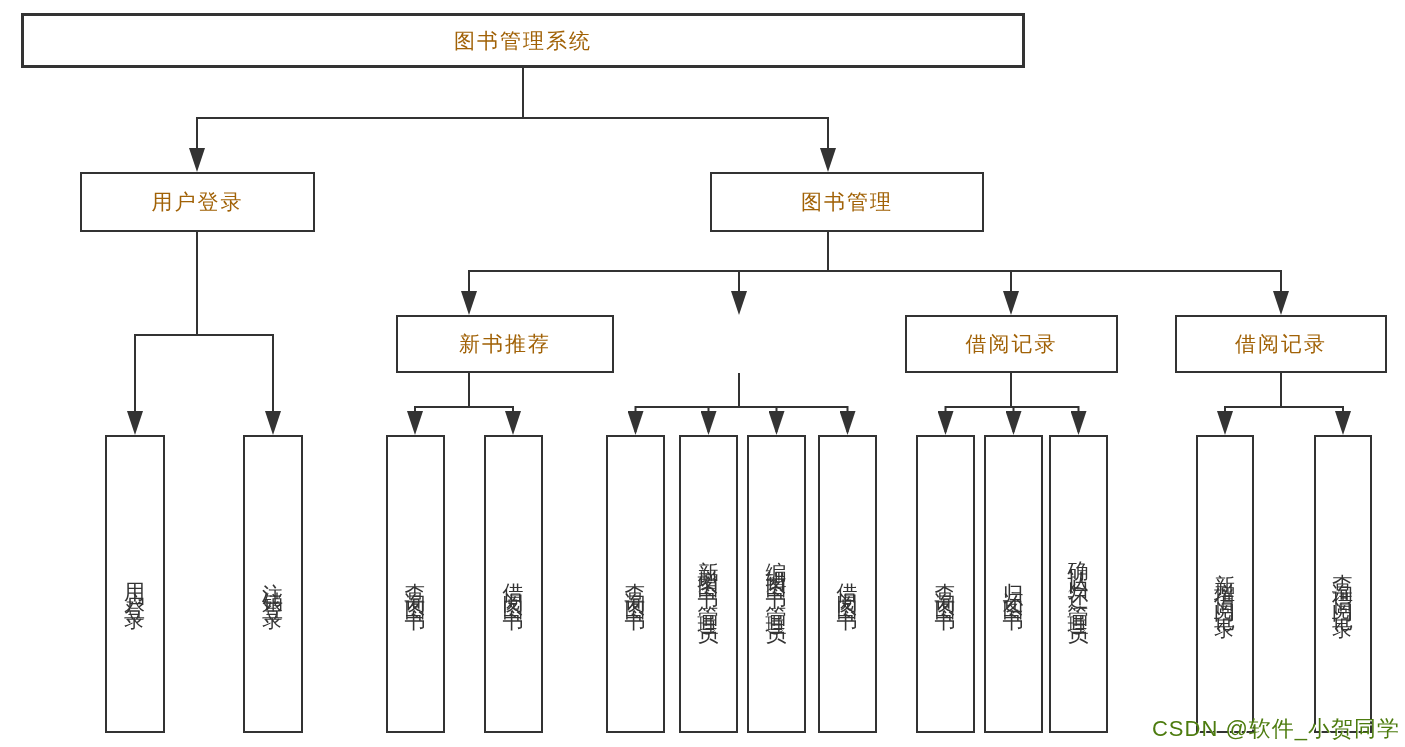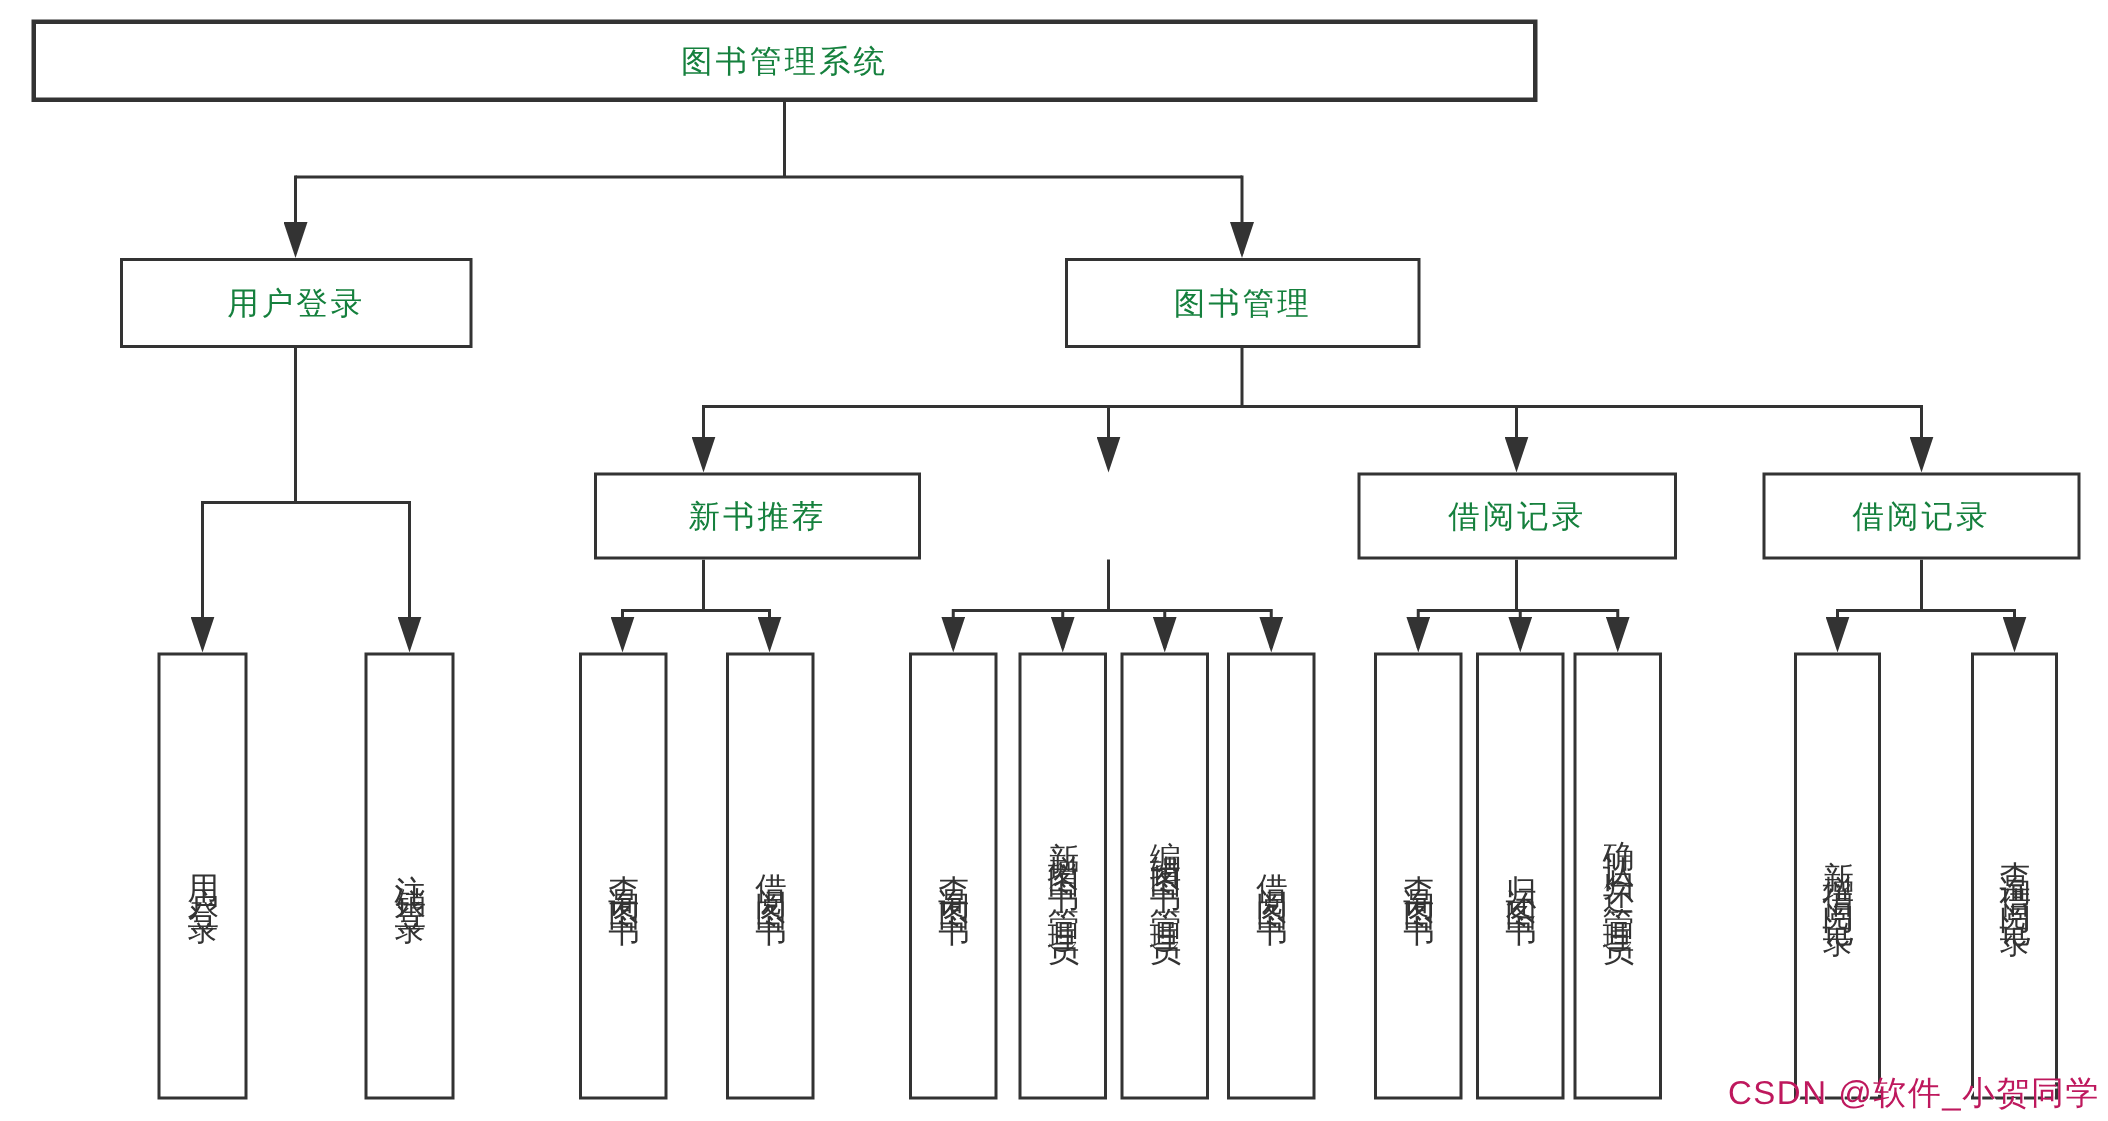--- a/index.html
+++ b/index.html
@@ -15,21 +15,21 @@
   .connectors {
     position: absolute;
     left: 0; top: 0;
     width: 1405px; height: 747px;
     pointer-events: none;
   }
   .node {
     position: absolute;
     background: #ffffff;
     border: 2px solid #333333;
-    color: #15803d;
+    color: #a16207;
     display: flex;
     align-items: center;
     justify-content: center;
     font-size: 21px;
     letter-spacing: 2px;
     text-align: center;
   }
   .node.root { border-width: 3px; font-size: 21px; }
   .vnode {
     position: absolute;
@@ -43,21 +43,21 @@
     writing-mode: vertical-rl;
     text-orientation: mixed;
     letter-spacing: 9px;
     line-height: 1;
   }
   .watermark {
     position: absolute;
     right: 5px;
     bottom: 3px;
     font-size: 22px;
-    color: #be185d;
+    color: #4d7c0f;
     letter-spacing: 1px;
     text-shadow: 1px 1px 0 #ffffff;
     white-space: nowrap;
   }
 </style>
 </head>
 <body>
 
 <div class="canvas">
 
@@ -107,21 +107,21 @@
       <path d="M1281,373 V407"></path>
       <path d="M1225,407 H1343"></path>
       <path d="M1225,406 V432" marker-end="url(#arrow)"></path>
       <path d="M1343,406 V432" marker-end="url(#arrow)"></path>
     </g>
   </svg>
 
   <div class="node root" style="left:21px; top:13px; width:1004px; height:55px;">图书管理系统</div>
 
   <div class="node" style="left:80px; top:172px; width:235px; height:60px;">用户登录</div>
-  <div class="node" style="left:710px; top:172px; width:237px; height:60px;">图书管理</div>
+  <div class="node" style="left:710px; top:172px; width:274px; height:60px;">图书管理</div>
 
   <div class="node" style="left:360px; top:315px; width:218px; height:58px;margin-left:36px;">新书推荐</div>
   <div class="node" style="left:905px; top:315px; width:213px; height:58px;">借阅记录</div>
   <div class="node" style="left:1175px; top:315px; width:212px; height:58px;">借阅记录</div>
 
   <div class="vnode" style="left:105px; top:435px; width:60px; height:298px;">用户登录</div>
   <div class="vnode" style="left:243px; top:435px; width:60px; height:298px;">注销登录</div>
 
   <div class="vnode" style="left:386px; top:435px; width:59px; height:298px;">查询图书</div>
   <div class="vnode" style="left:484px; top:435px; width:59px; height:298px;">借阅图书</div>

